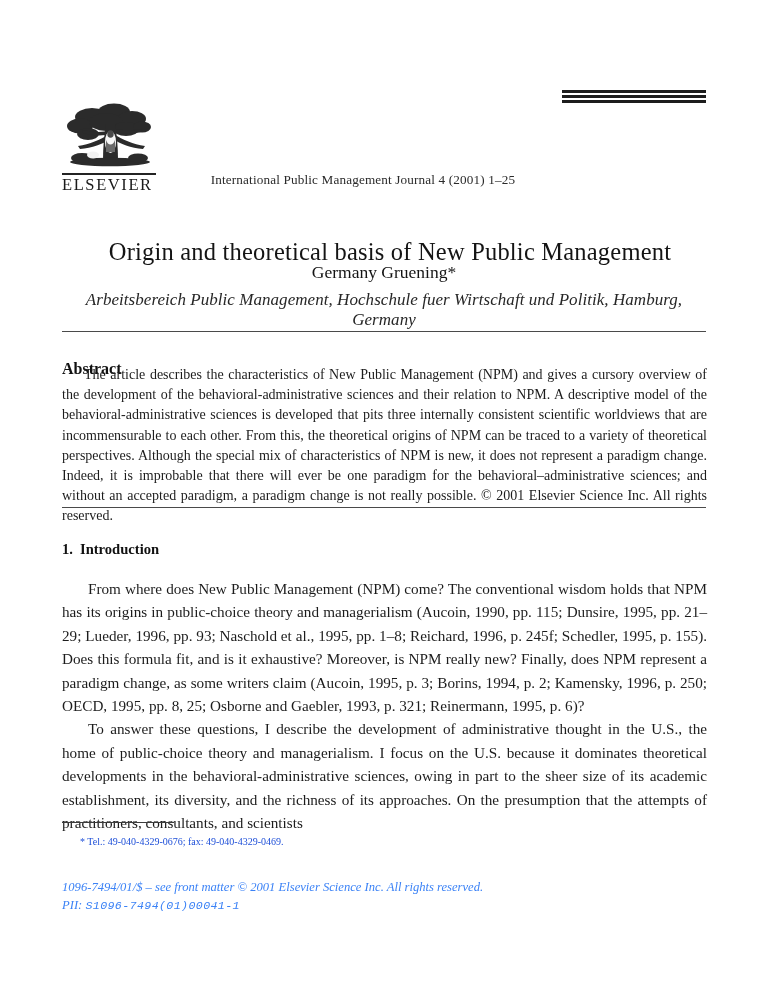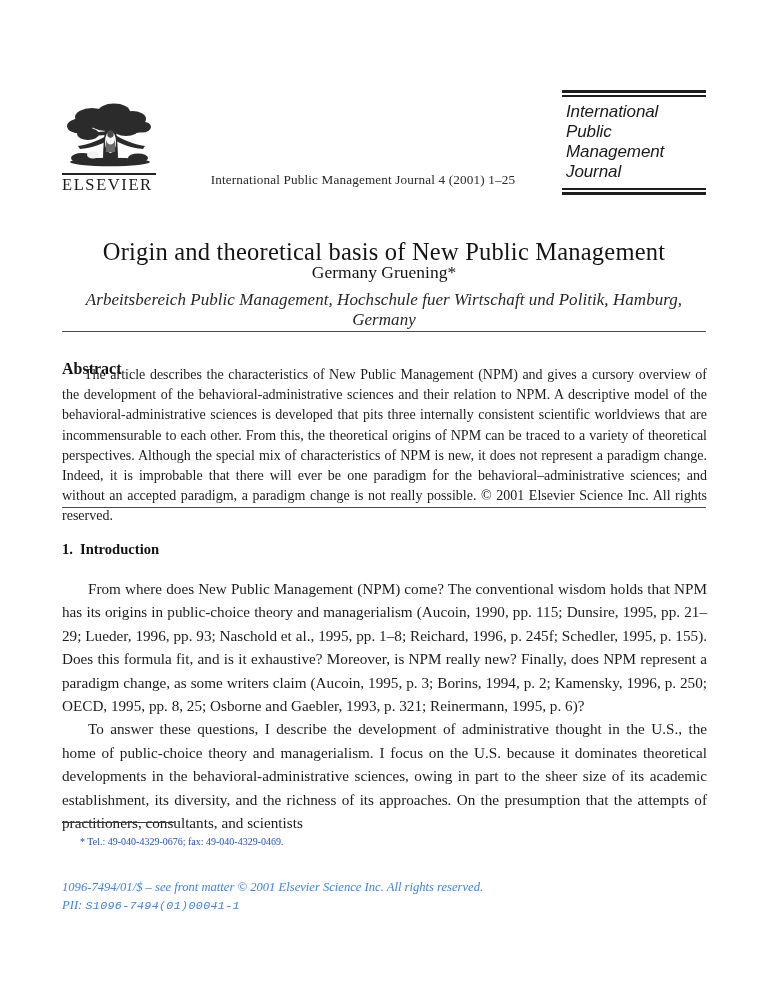--- a/index.html
+++ b/index.html
@@ -84,21 +84,21 @@
     font-size: 17px;
     line-height: 1.19;
     color: #1a1a1a;
     padding: 5px 0 6px 4px;
     letter-spacing: -0.1px;
   }
 
   
   .title {
     position: absolute;
-    left: 62px;
+    left: 68px;
     top: 222px;
     width: 644px;
     text-align: center;
     font-size: 24.5px;
     font-weight: 400;
     letter-spacing: 0.2px;
     color: #141414;
   }
   .author {
     position: absolute;
@@ -266,26 +266,20 @@
       <div class="elsevier-rule"></div>
       <div class="elsevier-word">ELSEVIER</div>
     </div>
 
     <div class="journal-ref">International Public Management Journal 4 (2001) 1–25</div>
 
     <div class="journal-badge">
       <div class="badge-rule-thick"></div>
       <div class="badge-gap"></div>
       <div class="badge-rule-thin"></div>
-      <div class="badge-title">
-        <div>International</div>
-        <div>Public</div>
-        <div>Management</div>
-        <div>Journal</div>
-      </div>
       <div class="badge-rule-thin"></div>
       <div class="badge-gap"></div>
       <div class="badge-rule-thick"></div>
     </div>
   </div>
 
   <h1 class="title">Origin and theoretical basis of New Public Management</h1>
   <div class="author">Germany Gruening*</div>
   <div class="affiliation">Arbeitsbereich Public Management, Hochschule fuer Wirtschaft und Politik, Hamburg, Germany</div>
 

